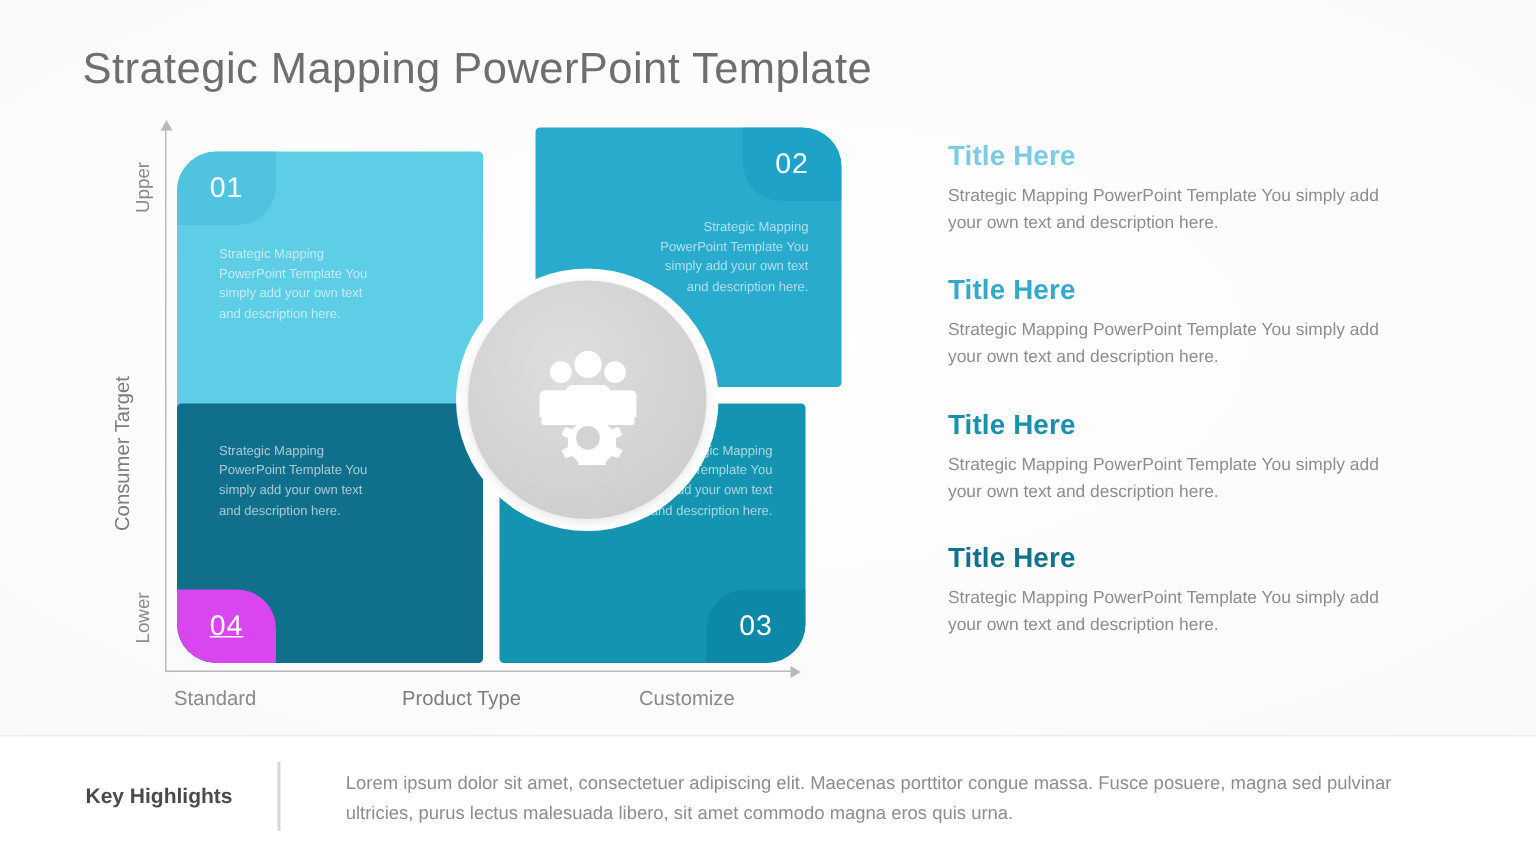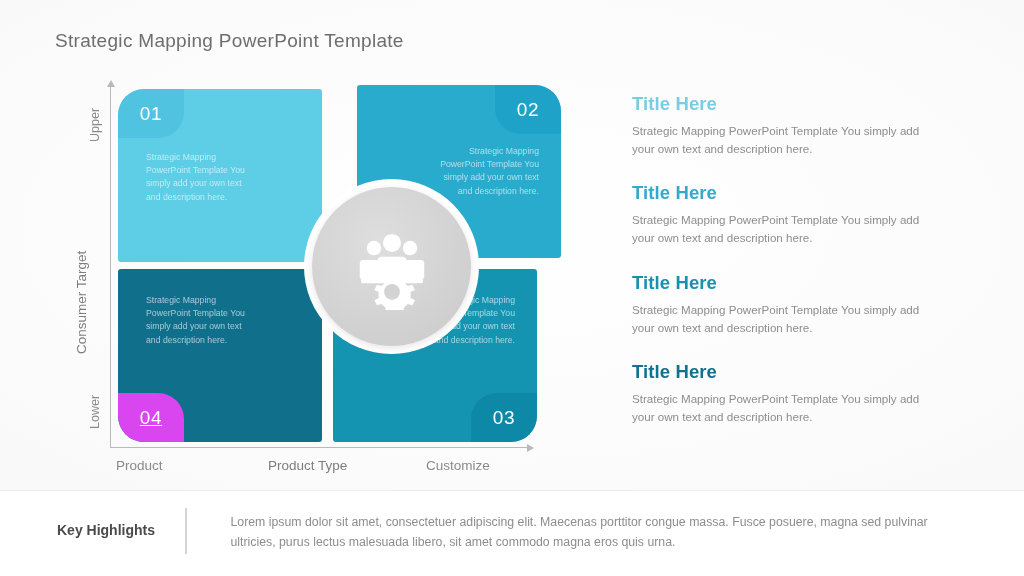--- a/index.html
+++ b/index.html
@@ -25,21 +25,21 @@
     background:
       radial-gradient(ellipse 120% 100% at 50% 40%, #ffffff 0%, #fbfbfb 45%, #f2f2f2 100%);
     overflow: hidden;
   }
 
   
   .slide-title {
     position: absolute;
     left: 55px;
     top: 30px;
-    font-size: 19px;
+    font-size: 29px;
     font-weight: 400;
     color: #6e6e6e;
     letter-spacing: 0.3px;
     white-space: nowrap;
   }
 
   
   .matrix-wrap {
     position: absolute;
     left: 72px;
@@ -121,21 +121,21 @@
     top: 1px;
     width: 419px;
     height: 357px;
   }
   .quad {
     position: absolute;
     width: 204px;
     height: 173px;
     overflow: hidden;
   }
-  .q1 { left: 0;     top: 4px;     border-radius: 26px 3px 3px 3px; padding-left: 12px; }
+  .q1 { left: 0;     top: 16px;     border-radius: 26px 3px 3px 3px; padding-left: 12px; }
   .q2 { left: 215px; top: 0;     border-radius: 3px 26px 3px 3px; }
   .q3 { left: 215px; top: 184px; border-radius: 3px 3px 26px 3px; }
   .q4 { left: 0;     top: 184px; border-radius: 3px 3px 3px 26px; }
 
   
   .badge {
     position: absolute;
     width: 66px;
     height: 49px;
     display: flex;
@@ -263,21 +263,21 @@
 
     <div class="axis-line axis-y"></div>
     <div class="axis-line axis-x"></div>
     <div class="axis-arrow axis-arrow-up"></div>
     <div class="axis-arrow axis-arrow-right"></div>
 
     <div class="ylab ylab-upper">Upper</div>
     <div class="ylab ylab-mid">Consumer Target</div>
     <div class="ylab ylab-lower">Lower</div>
 
-    <div class="xlab xlab-left">Product</div>
+    <div class="xlab xlab-left">Standard</div>
     <div class="xlab xlab-mid">Product Type</div>
     <div class="xlab xlab-right">Customize</div>
 
     <div class="quads">
 
       <div class="quad q1" id="quad-1" style="background: rgb(94, 205, 230);">
         <div class="badge badge-tl" id="badge-1" style="background: rgb(79, 195, 224);">
           <span>01</span>
         </div>
         <div class="quad-text qt1">Strategic Mapping PowerPoint Template You simply add your own text and description here.</div>

